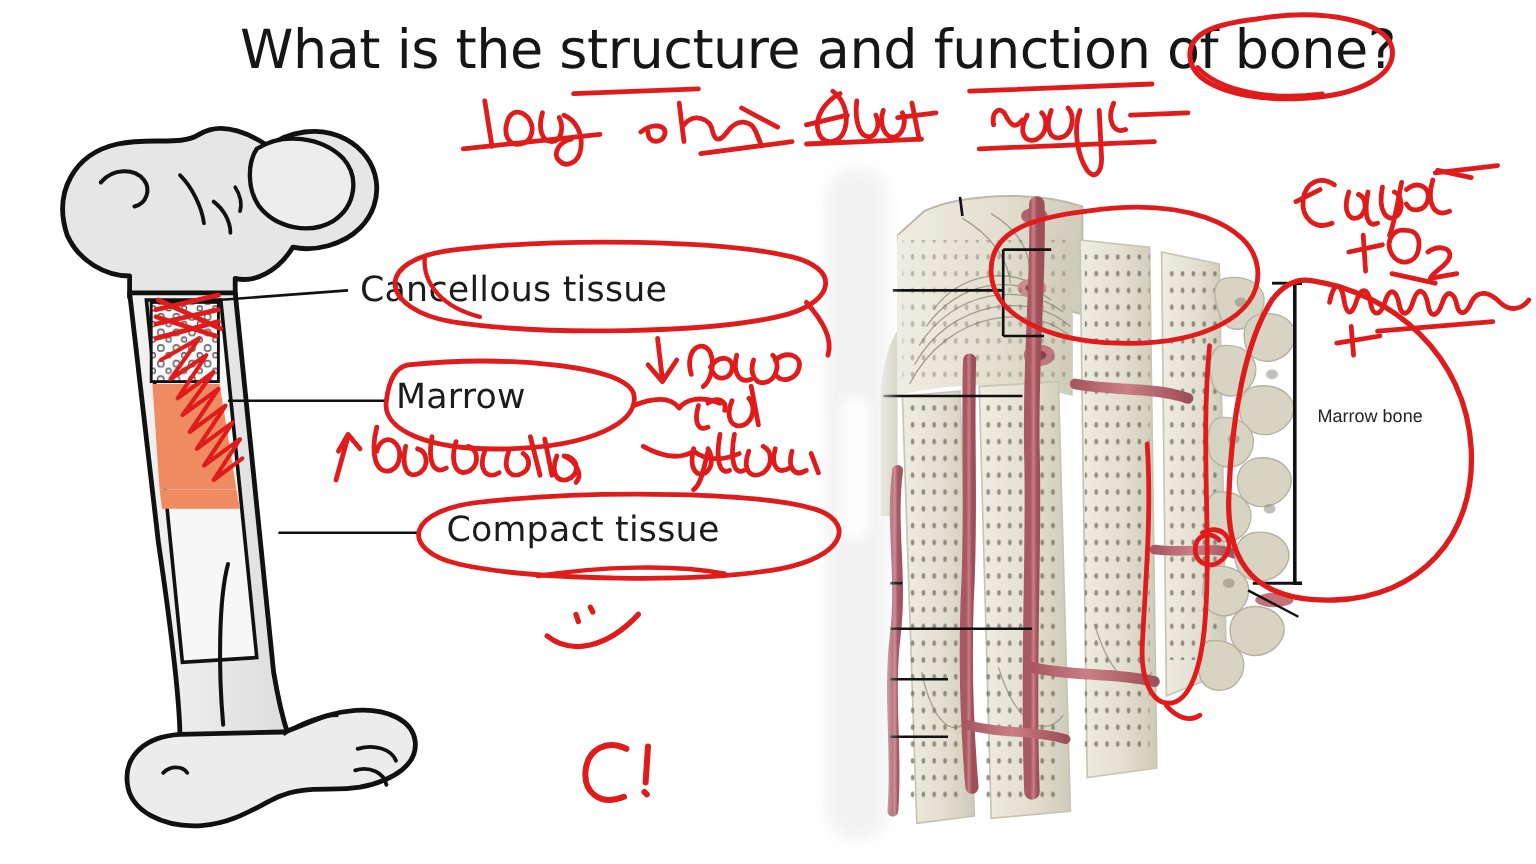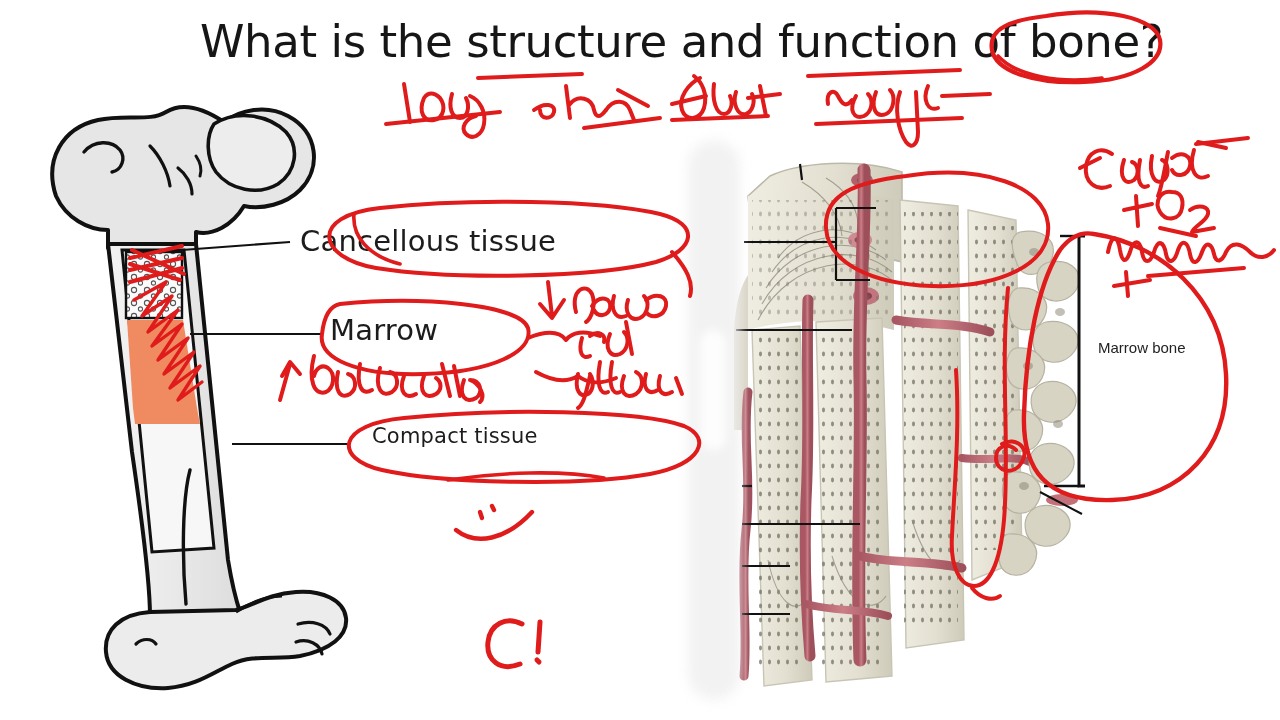--- a/index.html
+++ b/index.html
@@ -17,21 +17,21 @@
     font-family:"DejaVu Sans", sans-serif;font-weight:400;
     letter-spacing:-0.4px;white-space:nowrap;
   }
 
   .lbl{
     position:absolute;color:#1c1c1c;font-weight:400;
     font-family:"DejaVu Sans", sans-serif;white-space:nowrap;
   }
   .lbl-cancellous{left:300px;top:224px;font-size:29px;letter-spacing:0.2px;}
   .lbl-marrow{left:330px;top:313px;font-size:29px;letter-spacing:0.2px;text-align:center;}
-  .lbl-compact{left:352px;top:424px;font-size:21px;letter-spacing:0.2px;padding-left:20px;}
+  .lbl-compact{left:352px;top:424px;font-size:29px;letter-spacing:0.2px;padding-left:20px;}
   .lbl-spongy{left:1098px;top:339px;font-size:15px;color:#222;
     font-family:"Liberation Sans", sans-serif;}
 
   .watermark{
     position:absolute;background:#f0f0f0;opacity:.85;
   }
   .wm1{left:688px;top:140px;width:52px;height:560px;border-radius:26px;filter:blur(6px);}
   .wm2{left:700px;top:330px;width:26px;height:120px;border-radius:13px;background:#fff;filter:blur(4px);}
 </style>
 </head>

